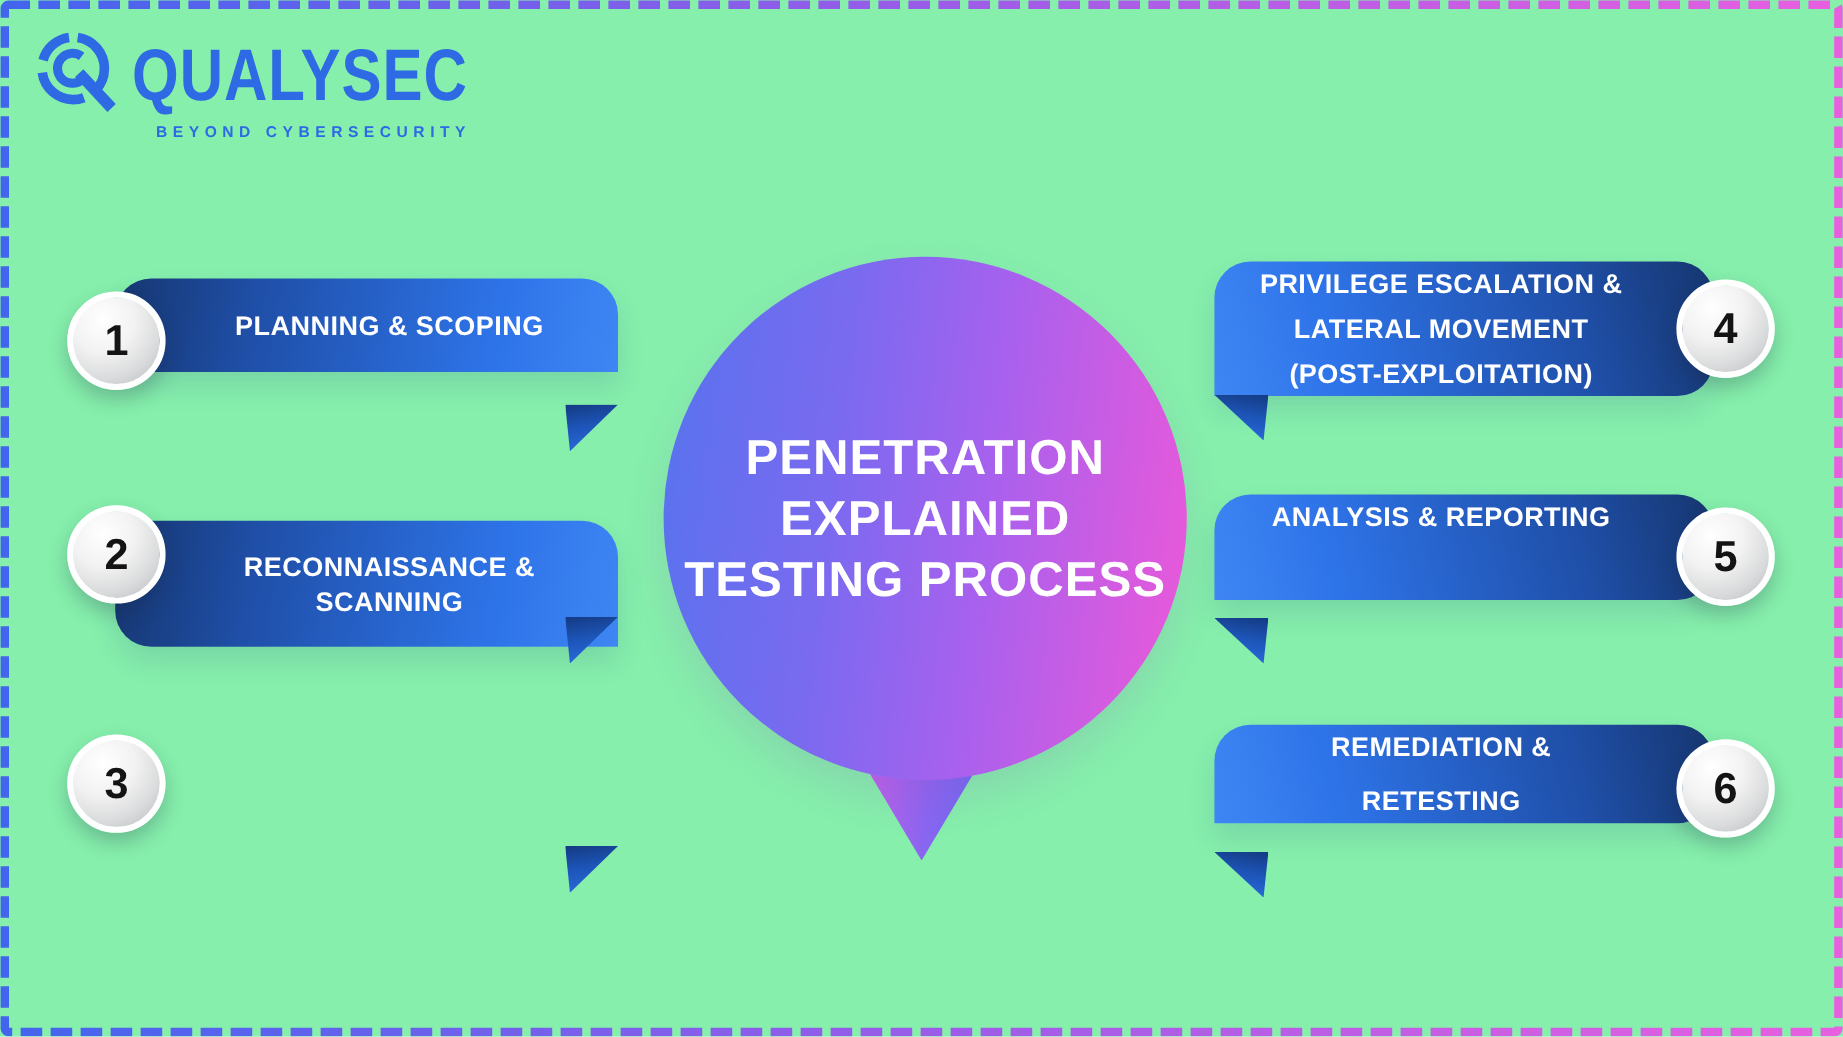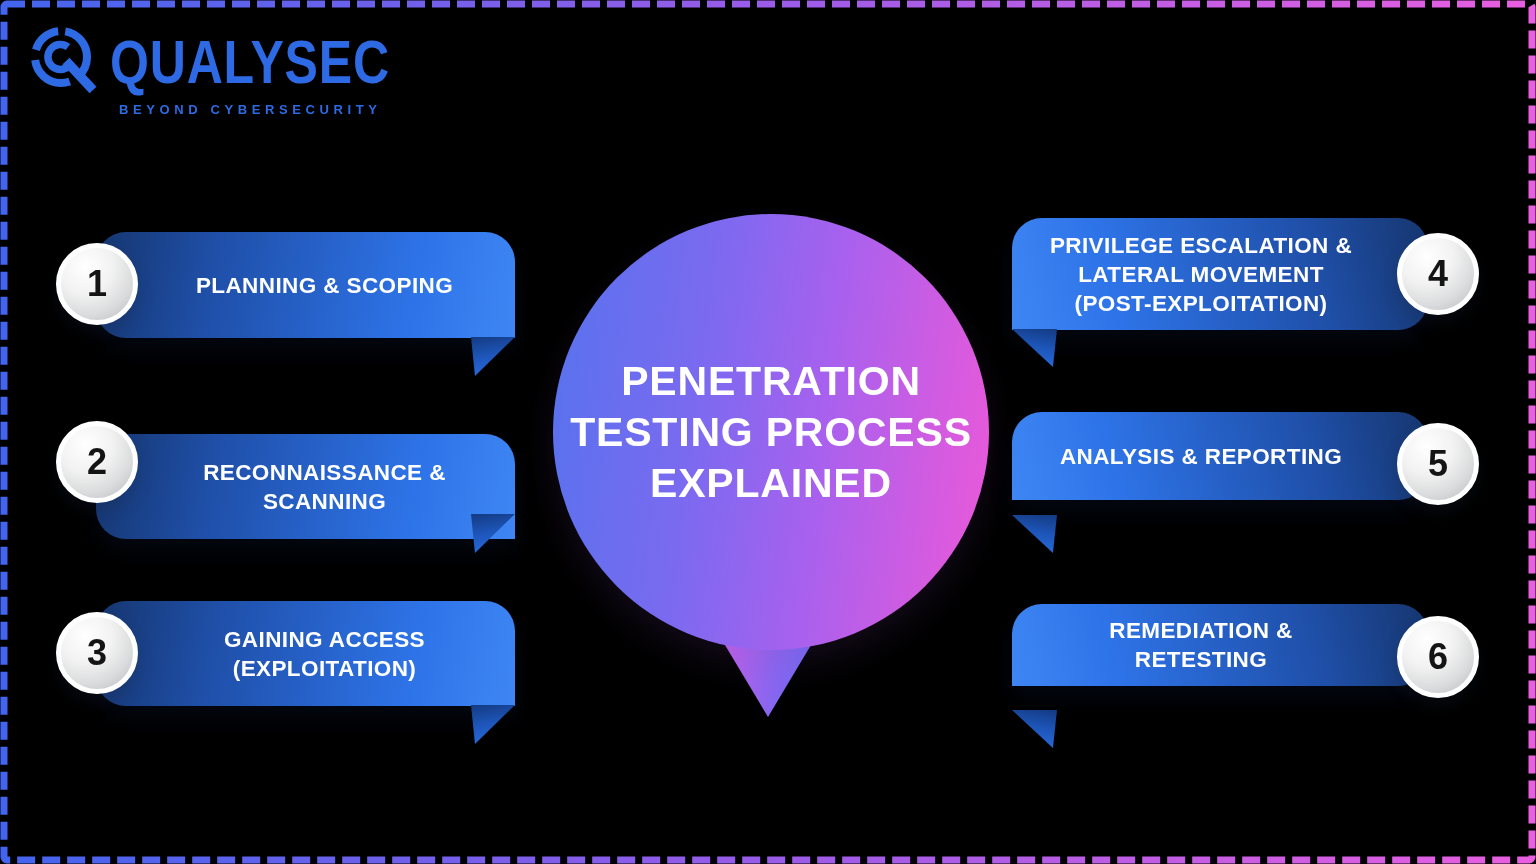--- a/index.html
+++ b/index.html
@@ -1,29 +1,29 @@
 <!DOCTYPE html>
 <html><head>
 <meta charset="utf-8">
 <style>
   html,body{margin:0;padding:0;background:#ffffff;}
   body{width:1536px;height:864px;position:relative;overflow:hidden;
        font-family:"Liberation Sans","DejaVu Sans",sans-serif;}
-  .canvas{position:absolute;inset:0;background:#000000;}
+  .canvas{position:absolute;inset:0;background:#86efac;}
 
   
   .border-svg{position:absolute;left:0;top:0;}
 
   
   .logo{position:absolute;left:30px;top:26px;display:flex;align-items:flex-start;}
   .logo-mark{display:block;}
   .logo-text{margin-left:6px;}
   .logo-name{font-size:61px;font-weight:bold;color:#2d6ae3;letter-spacing:1px;
              transform:scaleX(.82);transform-origin:left top;line-height:1;margin-top:6px;}
-  .logo-tagline{font-size:13px;font-weight:bold;color:#2d6ae3;letter-spacing:4.6px;margin:9px 0 0 9px;}
+  .logo-tagline{font-size:13px;font-weight:bold;color:#2d6ae3;letter-spacing:4.6px;margin:9px 0 0 20px;}
 
   
   .bubble-tail{position:absolute;left:722px;top:640px;width:92px;height:77px;
                clip-path:polygon(0 0,100% 0,50% 100%);
                background:linear-gradient(100deg,#c261ea 0%,#8a66f0 55%,#6a6af2 100%);}
   .bubble{position:absolute;left:553px;top:214px;width:436px;height:436px;border-radius:50%;
           background:linear-gradient(97deg,#5673ee 0%,#7b6af0 34%,#a761ee 60%,#ee58d8 100%);
           display:flex;align-items:center;justify-content:center;text-align:center;
           box-shadow:0 16px 34px rgba(130,70,170,.14);}
   .bubble-title{color:#ffffff;font-weight:bold;font-size:41px;line-height:51px;letter-spacing:.8px;}
@@ -31,22 +31,22 @@
   
   .banner{position:absolute;display:flex;flex-direction:column;justify-content:center;
           box-sizing:border-box;color:#ffffff;font-weight:bold;font-size:22.5px;
           letter-spacing:.4px;line-height:29px;text-align:center;
           box-shadow:0 12px 22px rgba(23,54,120,.13);}
   .banner.left{left:96px;width:419px;border-radius:30px 30px 0 30px;
           padding:4px 16px 4px 54px;
           background:linear-gradient(100deg,#16366f 0%,#1f4fa8 28%,#2e74e9 76%,#3f86f4 100%);}
   .banner.right{left:1012px;width:416px;border-radius:30px 30px 30px 0;
           padding:4px 54px 4px 16px;
-          background:linear-gradient(256deg,#16366f 0%,#1f4fa8 28%,#2e74e9 76%,#3f86f4 100%);}
-  #b1{top:232px;height:106px}
+          background:linear-gradient(256deg,#16366f 0%,#1f4fa8 28%,#2e74e9 76%,#3f86f4 100%);justify-content:space-between;}
+  #b1{top:232px;height:78px}
   #b2{top:434px;height:105px}
   #b3{top:601px;height:105px}
   #b4{top:218px;height:112px}
   #b5{top:412px;height:88px}
   #b6{top:604px;height:82px}
 
   
   .tail{position:absolute;}
   .tail.left{width:44px;height:39px;clip-path:polygon(0 0,100% 0,9% 100%);
           background:linear-gradient(170deg,#143a82 0%,#1d55b8 45%,#2c6fe4 100%);}
@@ -99,40 +99,36 @@
     <div class="logo-text">
       <div class="logo-name">QUALYSEC</div>
       <div class="logo-tagline">BEYOND CYBERSECURITY</div>
     </div>
   </header>
 
   <div class="bubble-tail"></div>
   <div class="bubble">
     <div class="bubble-title">
       <div>PENETRATION</div>
+      <div>EXPLAINED</div>
       <div>TESTING PROCESS</div>
-      <div>EXPLAINED</div>
     </div>
   </div>
 
   <div class="banner left" id="b1">
     <div>PLANNING &amp; SCOPING</div>
   </div>
   <div class="tail left" id="t1"></div>
 
   <div class="banner left" id="b2">
     <div>RECONNAISSANCE &amp;</div>
     <div>SCANNING</div>
   </div>
   <div class="tail left" id="t2"></div>
 
-  <div class="banner left" id="b3">
-    <div>GAINING ACCESS</div>
-    <div>(EXPLOITATION)</div>
-  </div>
   <div class="tail left" id="t3"></div>
 
   <div class="banner right" id="b4">
     <div>PRIVILEGE ESCALATION &amp;</div>
     <div>LATERAL MOVEMENT</div>
     <div>(POST-EXPLOITATION)</div>
   </div>
   <div class="tail right" id="t4"></div>
 
   <div class="banner right" id="b5">

